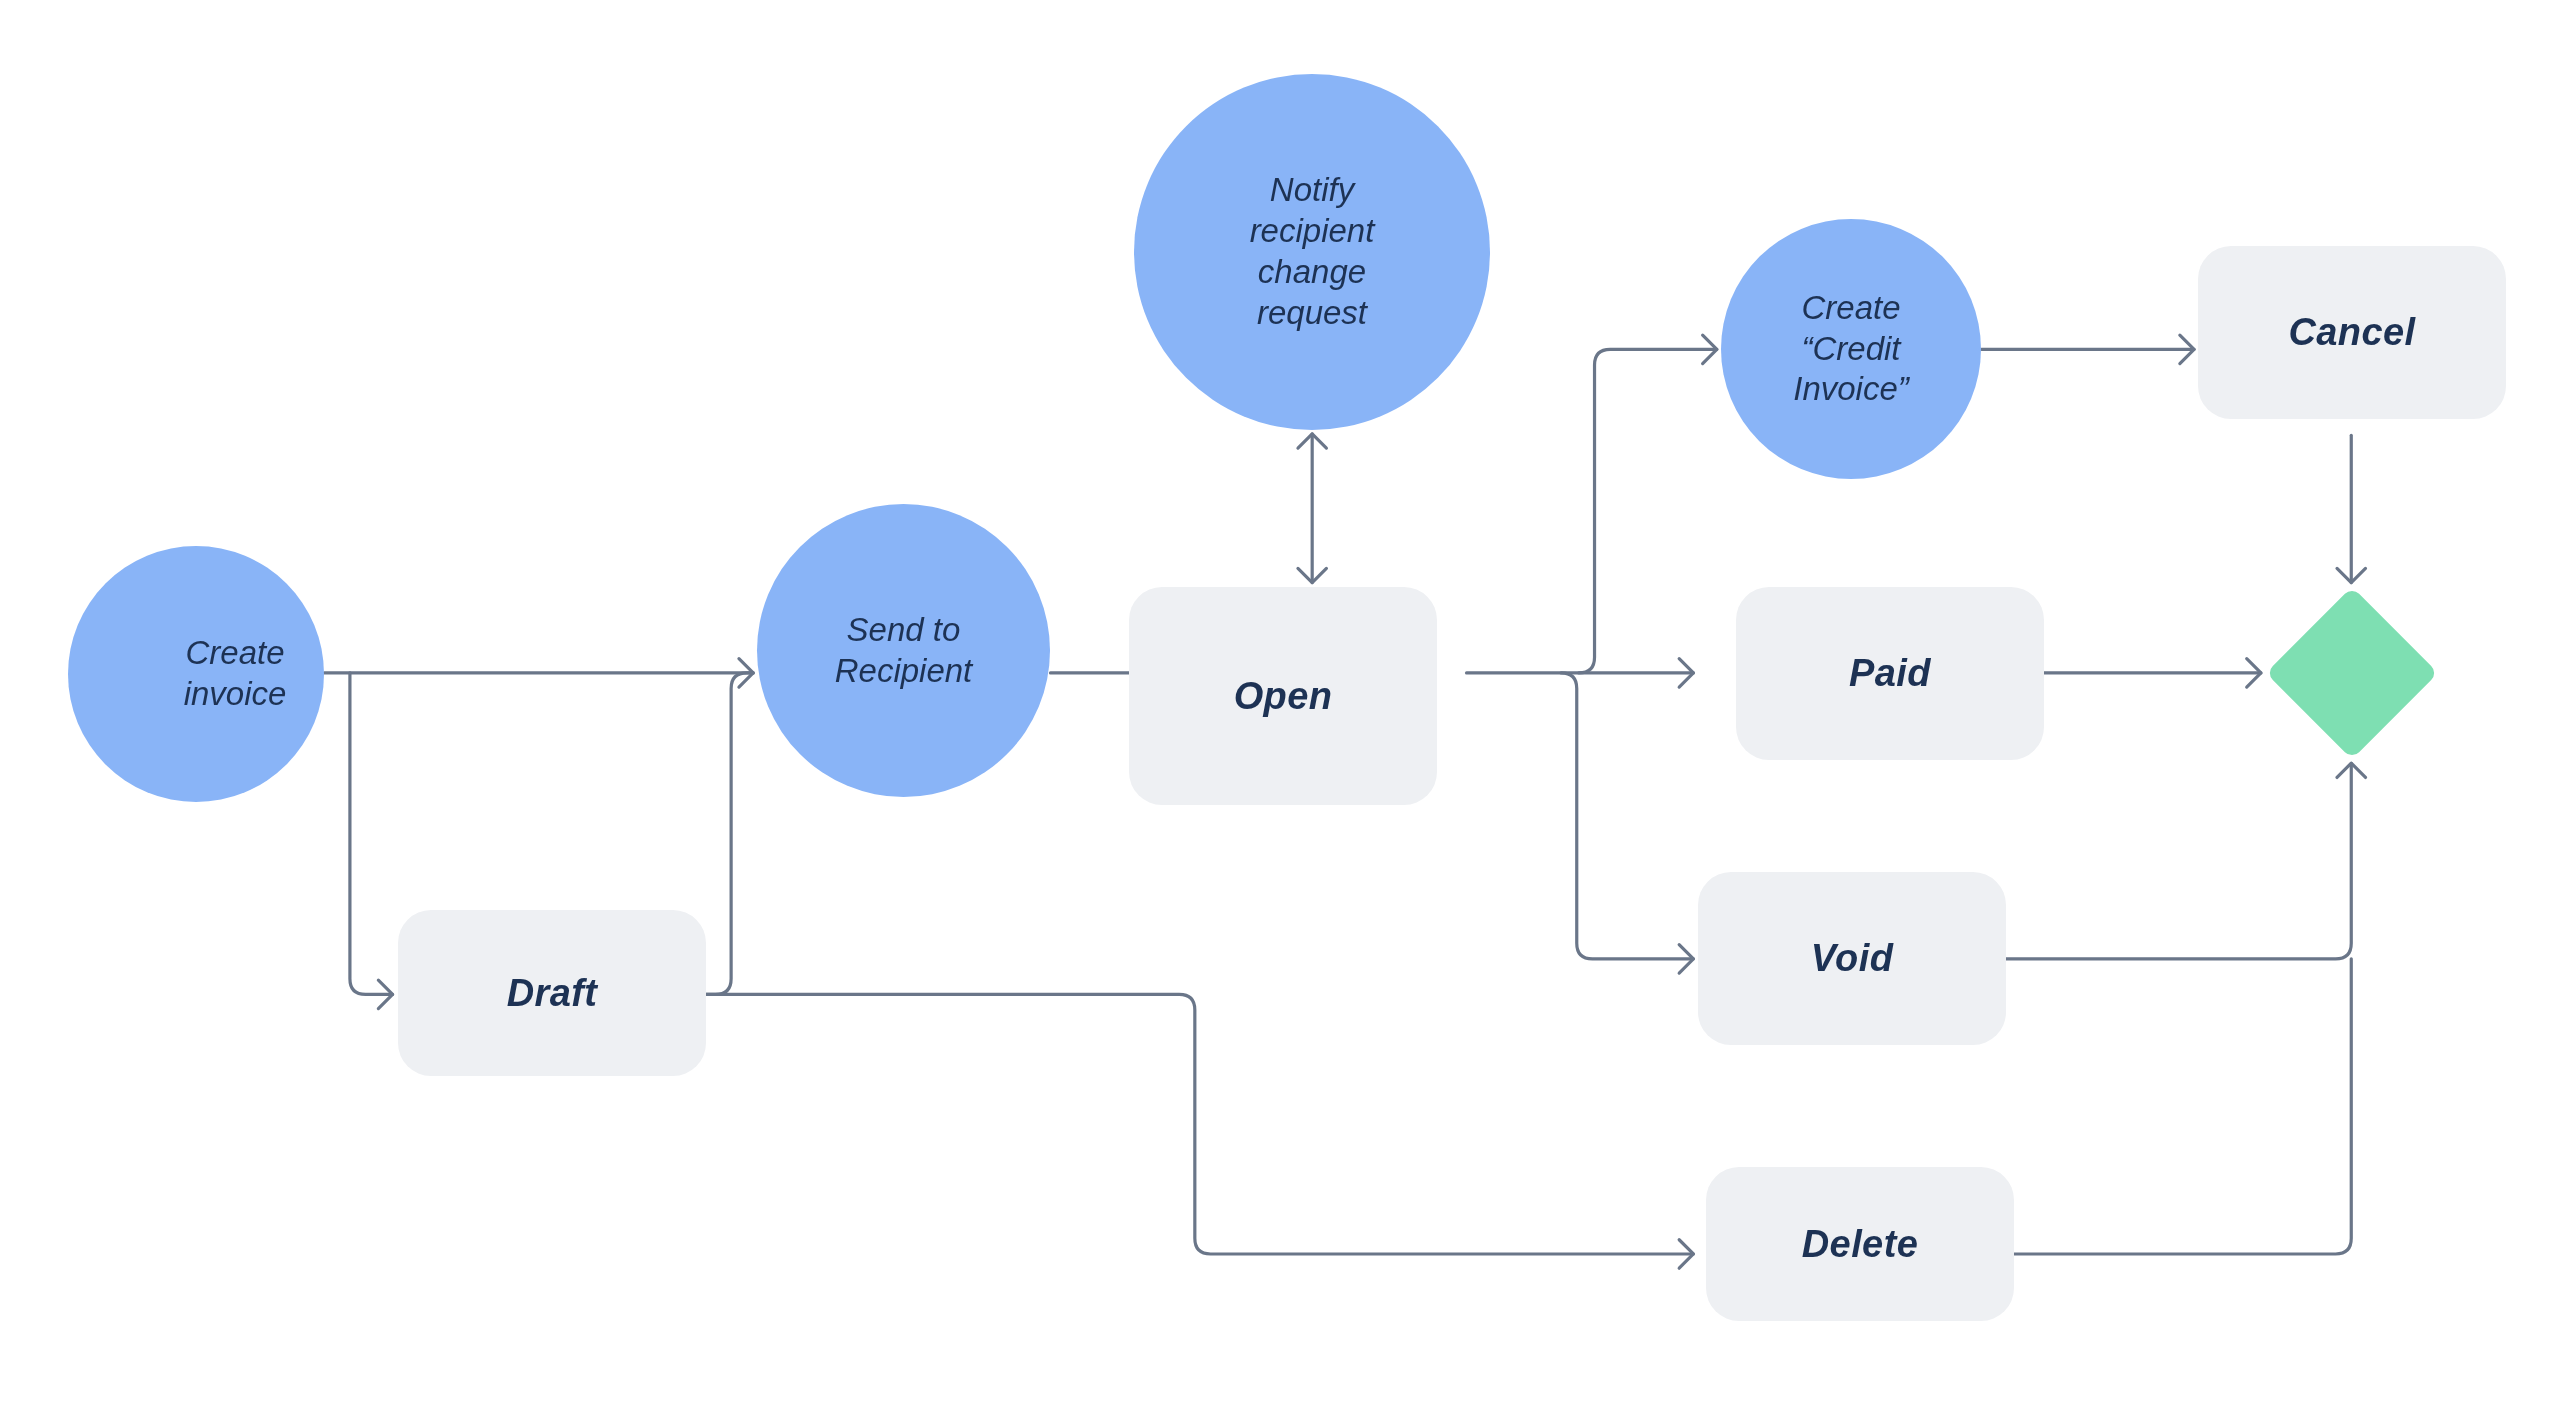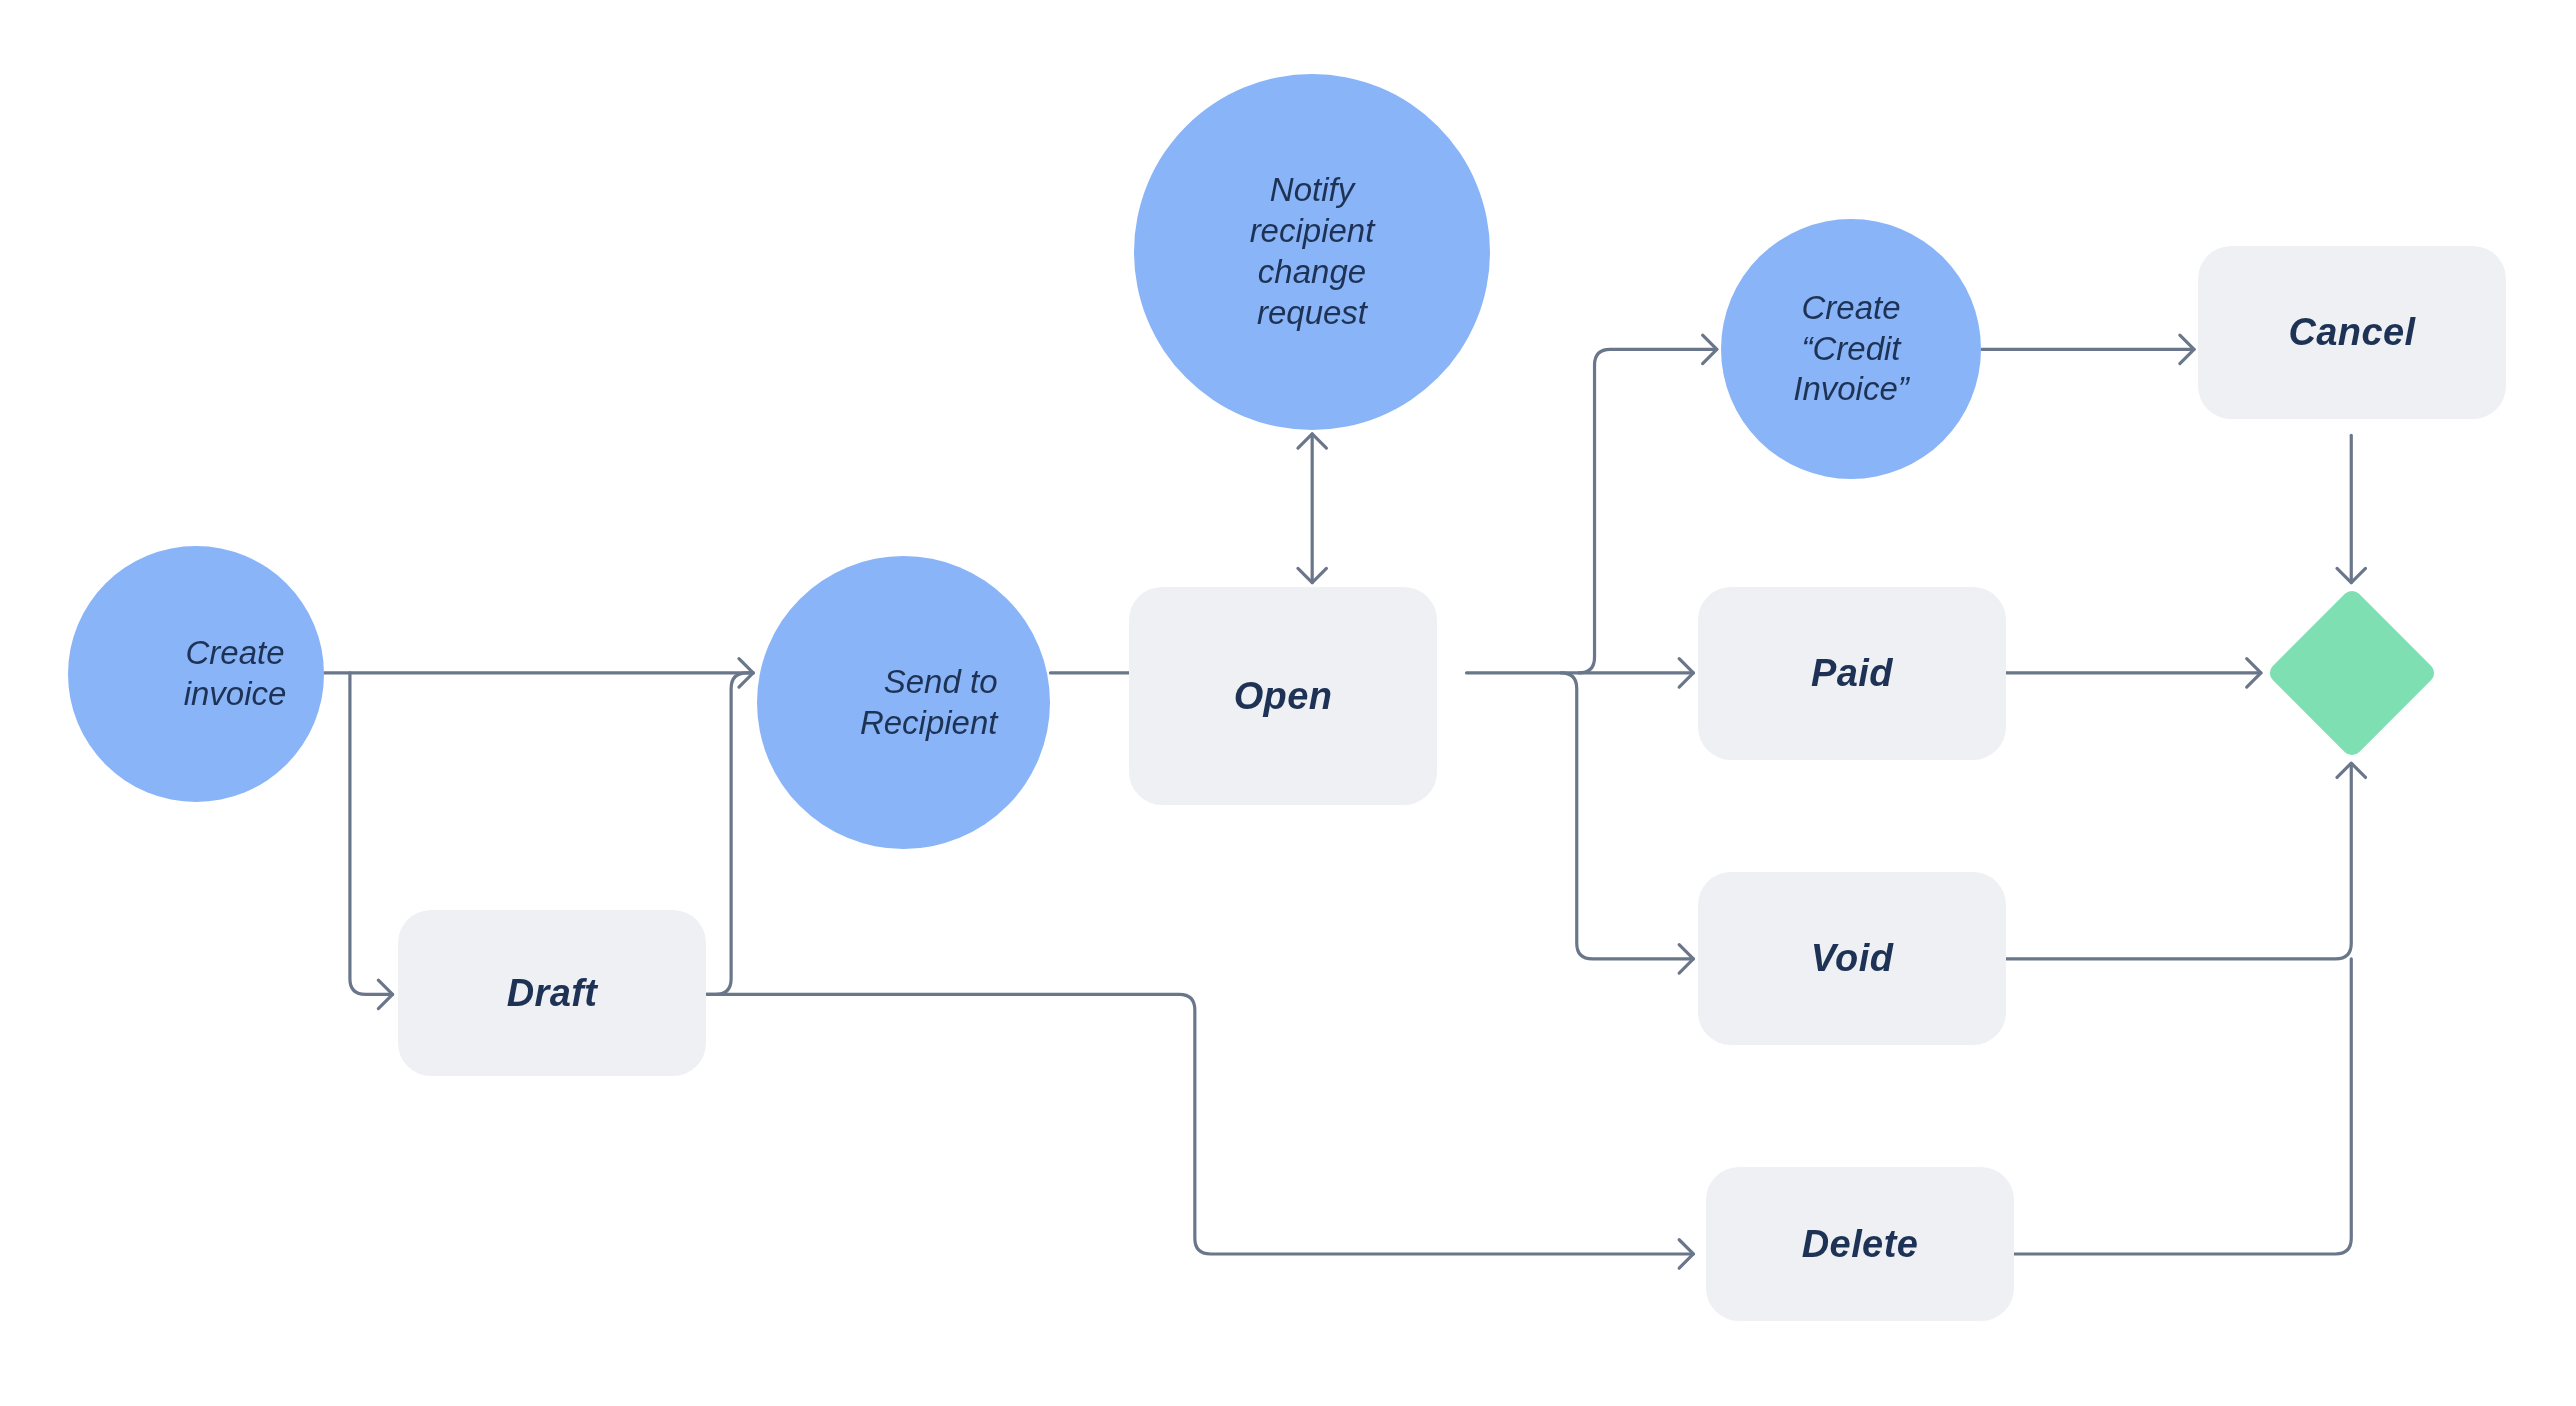--- a/index.html
+++ b/index.html
@@ -60,29 +60,29 @@
     position:absolute;
     left:2291px;top:612px;
     width:122px;height:122px;
     background:var(--green);
     border-radius:10px;
     transform:rotate(45deg);
   }
   
   .n-create{left:68px;top:546px;width:256px;height:256px;justify-content:flex-end;}
   .n-create .lbl{width:178px;}
-  .n-send{left:757px;top:556px;width:293px;height:293px;text-align:right;}
+  .n-send{left:757px;top:504px;width:293px;height:293px;}
   .n-send .lbl{width:188px;}
   .n-notify{left:1134px;top:74px;width:356px;height:356px;}
   .n-notify .lbl{width:203px;}
   .n-credit{left:1721px;top:219px;width:260px;height:260px;}
   .n-credit .lbl{width:149px;text-align:center;}
   .n-draft{left:398px;top:910px;width:308px;height:166px;}
   .n-open{left:1129px;top:587px;width:308px;height:218px;}
-  .n-paid{left:1698px;top:587px;width:308px;height:173px;}
+  .n-paid{left:1736px;top:587px;width:308px;height:173px;}
   .n-void{left:1698px;top:872px;width:308px;height:173px;justify-content:center;}
   .n-delete{left:1706px;top:1167px;width:308px;height:154px;}
   .n-cancel{left:2198px;top:246px;width:308px;height:173px;}
 </style>
 </head>
 <body>
 
 <div class="canvas">
 
   <svg class="edges" viewBox="0 0 3622 1978" xmlns="http://www.w3.org/2000/svg">

